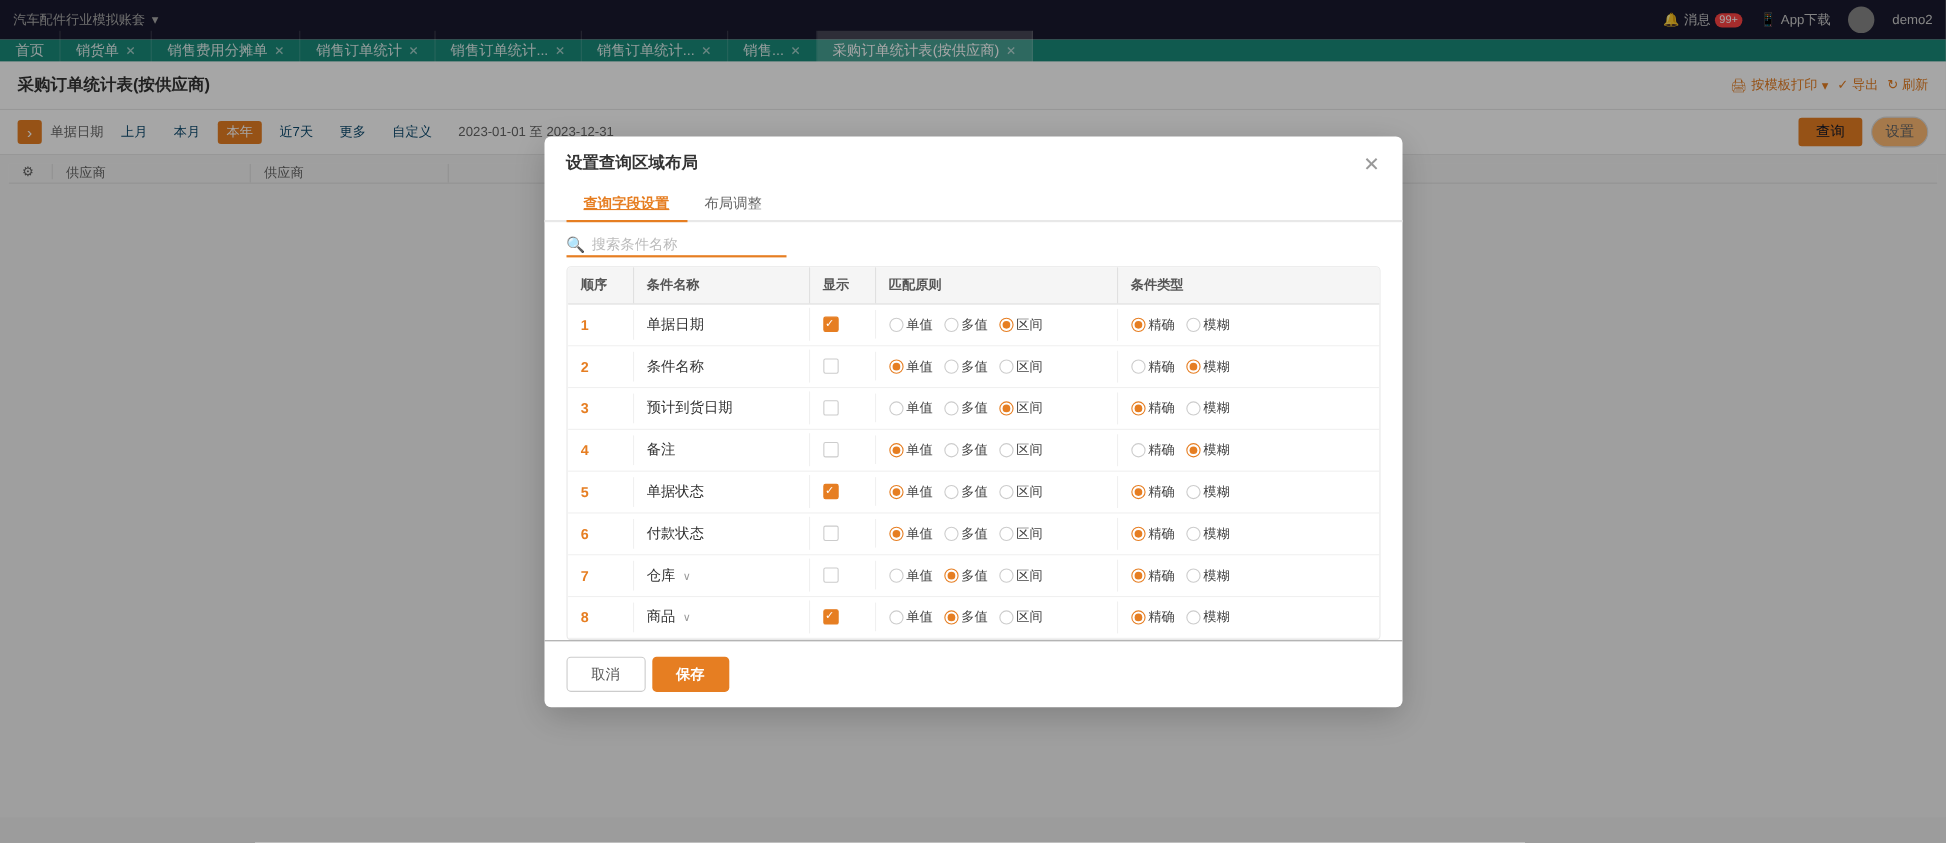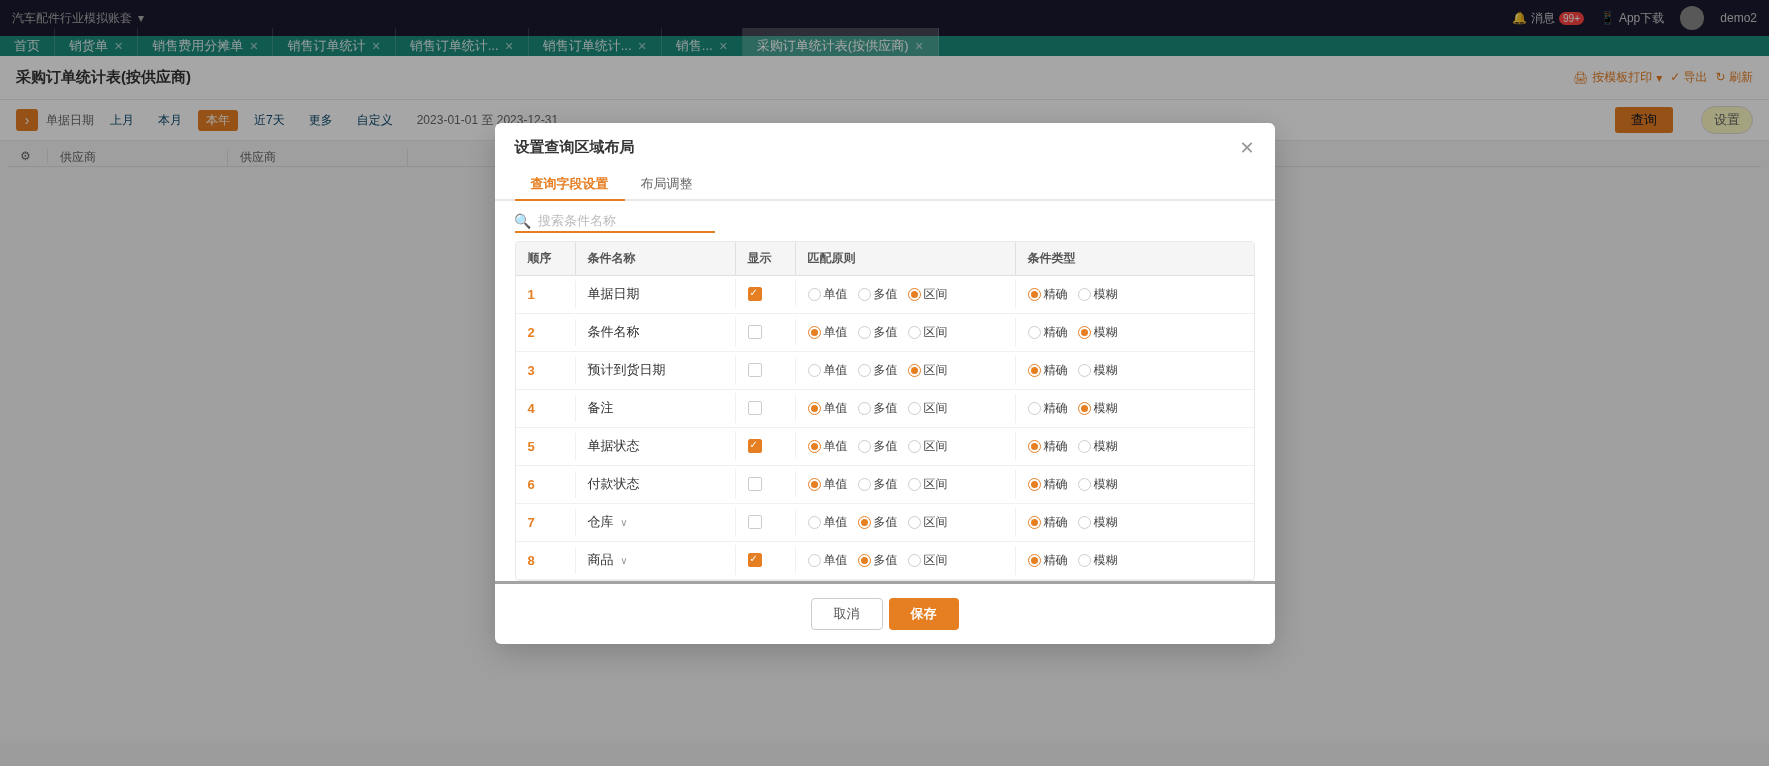--- a/index.html
+++ b/index.html
@@ -69,21 +69,21 @@
       gap: 8px;
       border-bottom: 1px solid #e8e8e8;
       min-height: 40px;
     }
     .filter-toggle { width: 22px; height: 22px; background: #e67e22; color: white; border: none; border-radius: 3px; cursor: pointer; font-size: 14px; }
     .date-label { font-size: 12px; color: #666; }
     .date-btn { padding: 2px 8px; font-size: 12px; color: #0c4a6e; cursor: pointer; border: none; background: none; }
     .date-btn.active { background: #e67e22; color: #fff; border-radius: 3px; }
     .date-range { font-size: 12px; color: #666; }
     .btn-query { background: #e67e22; color: #0f172a; border: none; padding: 4px 16px; border-radius: 3px; cursor: pointer; font-size: 13px; }
-    .btn-set { background: #fef9c3; color: #666; border: 1px solid #ddd; padding: 4px 12px; border-radius: 14px; cursor: pointer; font-size: 13px; margin-left: 20px; }
+    .btn-set { background: #fdba74; color: #666; border: 1px solid #ddd; padding: 4px 12px; border-radius: 14px; cursor: pointer; font-size: 13px; }
 
     
     .table-area {
       background: #f5f5f5;
       padding: 8px;
     }
     .table-container { background: #fff; }
     .th { padding: 0 12px; font-size: 12px; color: #666; border-right: 1px solid #e0e0e0; height: 100%; display: flex; align-items: center; }
     .th:first-child { width: 40px; }
 
@@ -124,21 +124,21 @@
       gap: 0;
     }
     .modal-tab {
       padding: 6px 16px;
       font-size: 13px;
       color: #666;
       cursor: pointer;
       border-bottom: 2px solid transparent;
       margin-bottom: -2px;
     }
-    .modal-tab.active { color: #e67e22; border-bottom: 2px solid #e67e22; font-weight: bold; }
+    .modal-tab.active { color: #e67e22; border-bottom: 2px solid #e67e22; font-weight: bold; text-decoration: underline; }
 
     
     .modal-search {
       padding: 12px 20px 8px 20px;
       display: flex;
       align-items: center;
     }
     .search-input-wrap {
       display: flex;
       align-items: center;
@@ -239,23 +239,23 @@
       border-radius: 50%;
       position: absolute;
       top: 2px; left: 2px;
     }
     .radio-label { font-size: 12px; color: #444; }
 
     
     .modal-footer {
       padding: 14px 20px;
       display: flex;
-      justify-content: center;
+      justify-content: flex-start;
       gap: 6px;
-      border-top: 3px solid #a3a3a3;
+      border-top: 1px solid #a3a3a3;
     }
     .btn-cancel {
       padding: 6px 22px;
       border: 1px solid #ccc;
       background: #fff;
       color: #555;
       border-radius: 4px;
       cursor: pointer;
       font-size: 13px;
     }

